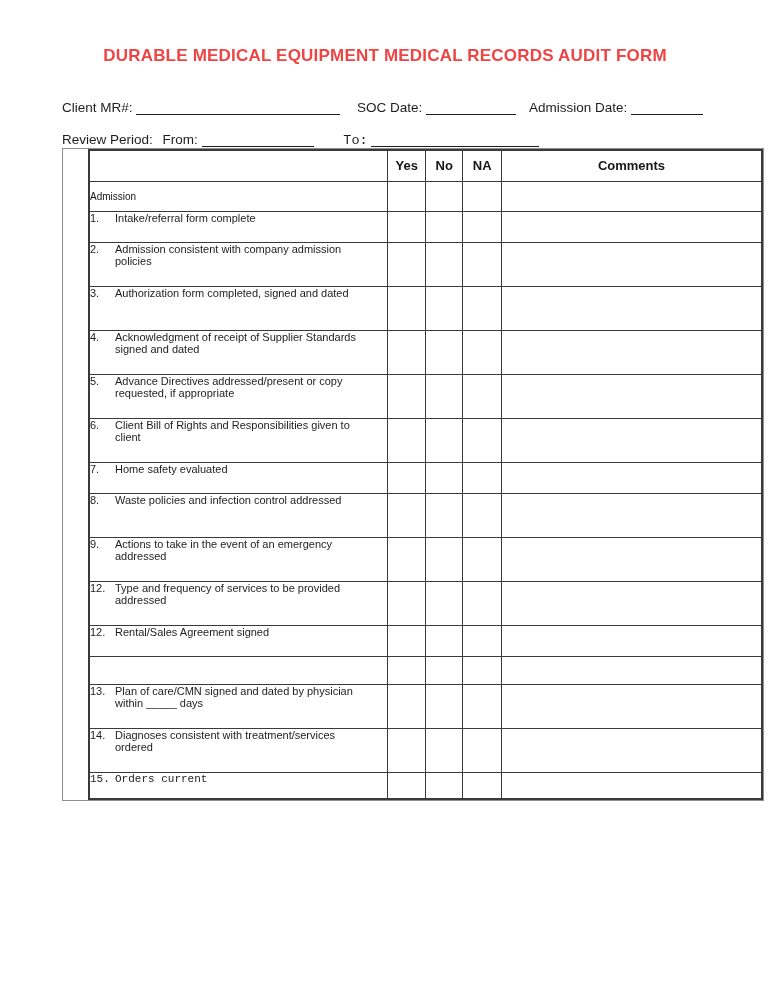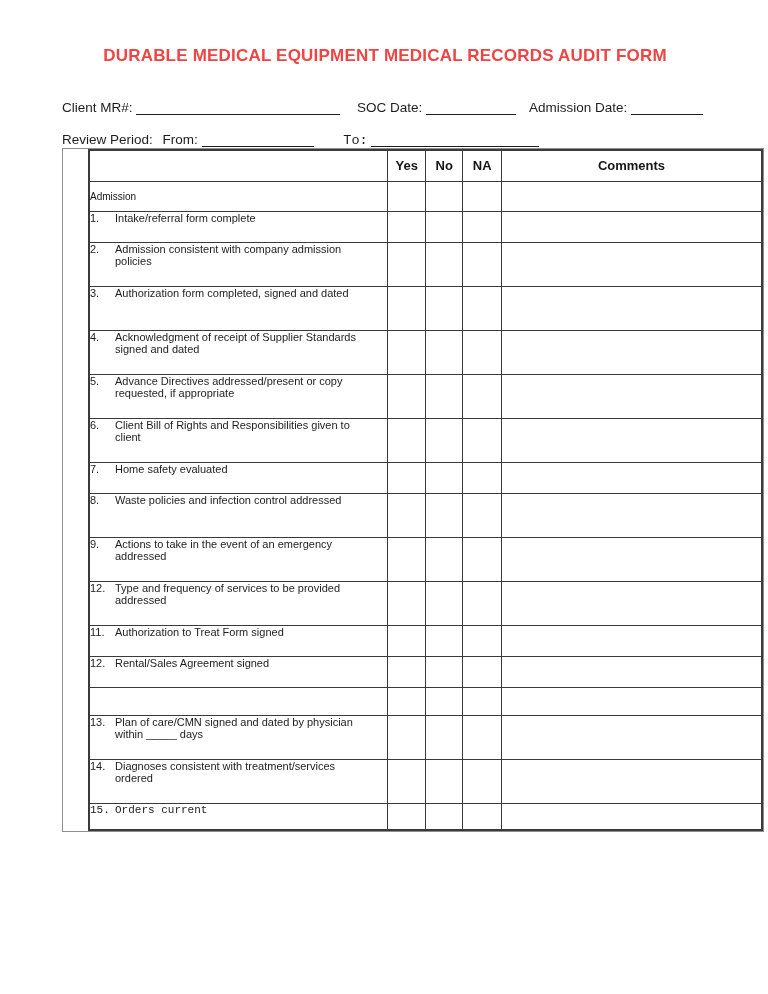--- a/index.html
+++ b/index.html
@@ -206,27 +206,20 @@
           <td></td>
         </tr>
         <tr class="rh-d">
           <td class="desc"><span class="num">12.</span><span class="txt">Type and frequency of services to be provided addressed</span></td>
           <td></td>
           <td></td>
           <td></td>
           <td></td>
         </tr>
         <tr class="rh-s">
-          <td class="desc"><span class="num">11.</span><span class="txt">Authorization to Treat Form signed</span></td>
-          <td></td>
-          <td></td>
-          <td></td>
-          <td></td>
-        </tr>
-        <tr class="rh-s">
           <td class="desc"><span class="num">12.</span><span class="txt">Rental/Sales Agreement signed</span></td>
           <td></td>
           <td></td>
           <td></td>
           <td></td>
         </tr>
         <tr class="rh-sp">
           <td class="desc"></td>
           <td></td>
           <td></td>

